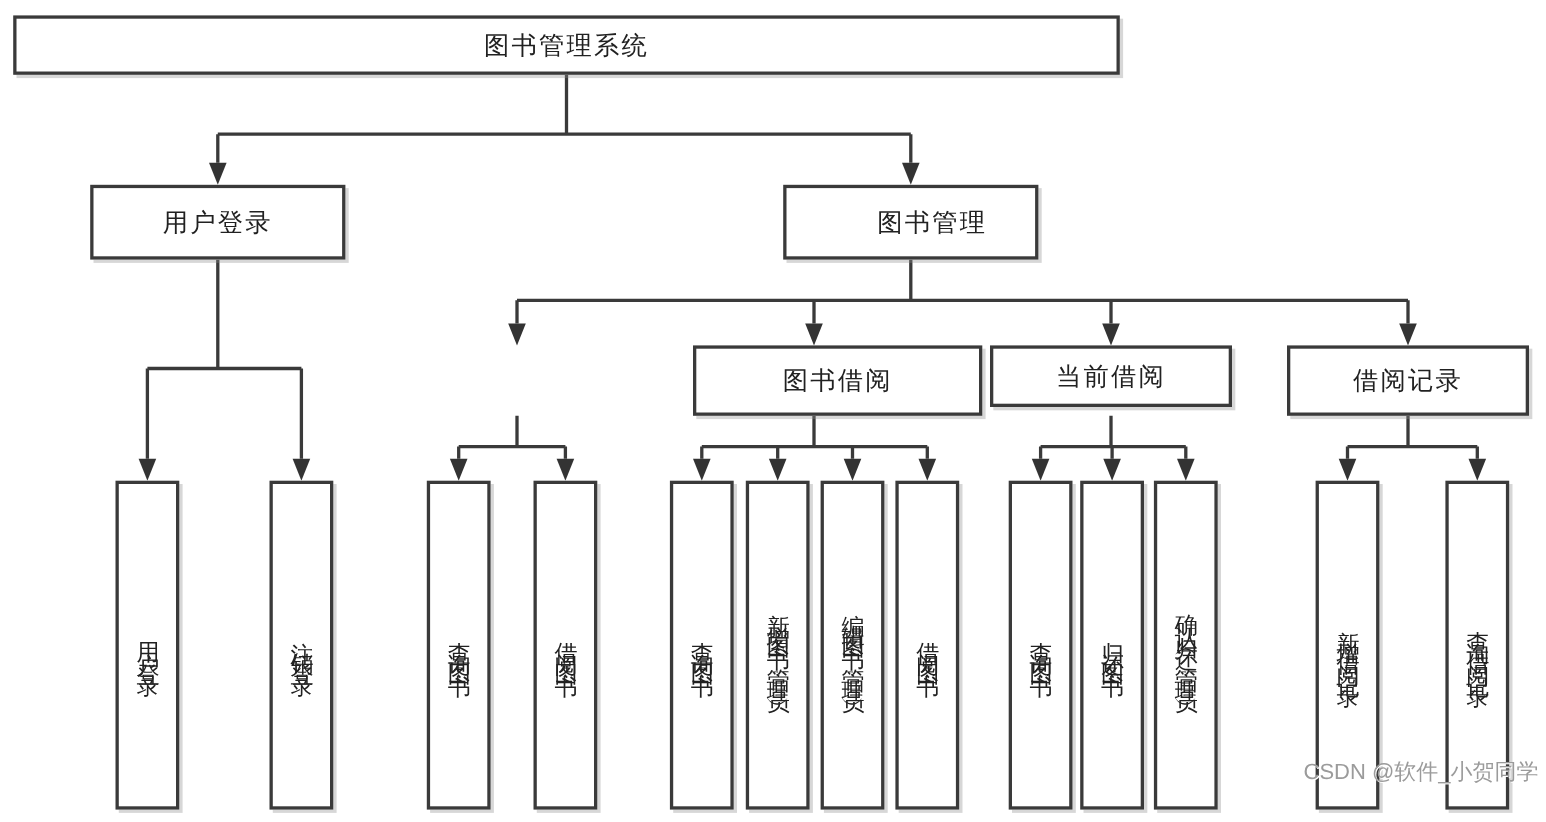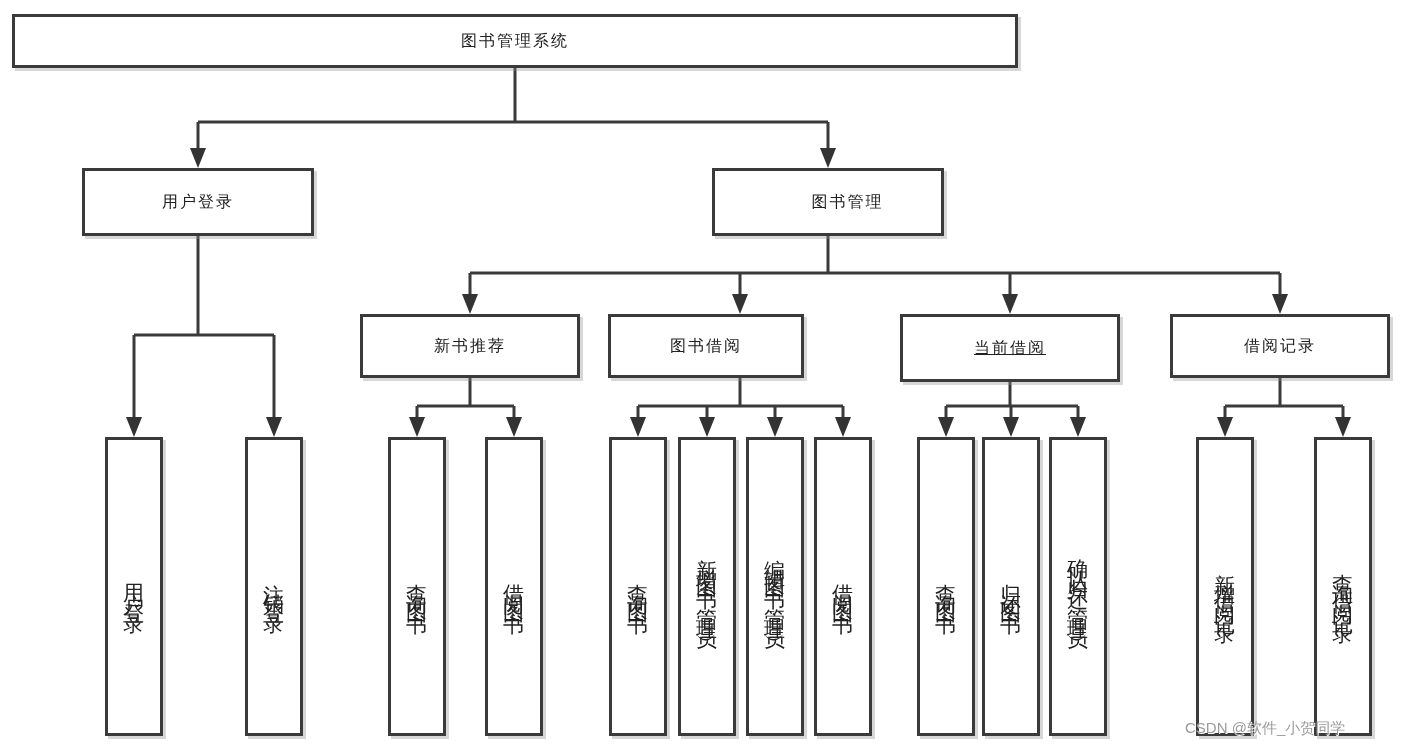--- a/index.html
+++ b/index.html
@@ -21,37 +21,37 @@
     box-sizing: border-box;
     background: #ffffff;
     border: 3px solid #3a3a3a;
     box-shadow: 3px 3px 0 rgba(140,140,140,0.35);
     display: flex;
     align-items: center;
     justify-content: center;
     color: #212121;
   }
   .hbox span {
-    font-size: 16px;
+    font-size: 23px;
     letter-spacing: 2px;
     white-space: nowrap;
   }
   .vbox span {
     writing-mode: vertical-rl;
     text-orientation: mixed;
     font-size: 21px;
     letter-spacing: 10px;
     line-height: 1;
     white-space: nowrap;
   }
   .watermark {
     position: absolute;
     left: 1185px;
-    top: 719px;
-    font-size: 15px;
+    top: 688px;
+    font-size: 20px;
     color: #9b9b9b;
     text-shadow: 1px 1px 0 #ffffff;
     white-space: nowrap;
   }
 </style>
 </head>
 <body>
 
 <div class="canvas">
 
@@ -88,27 +88,24 @@
     <span>图书管理系统</span>
   </div>
 
   <div class="box hbox" style="left:82px; top:168px; width:232px; height:68px;">
     <span>用户登录</span>
   </div>
   <div class="box hbox" style="left:712px; top:168px; width:232px; height:68px;padding-left:39px;">
     <span>图书管理</span>
   </div>
 
-  <div class="box hbox" style="left:360px; top:314px; width:220px; height:64px;">
-    <span>新书推荐</span>
-  </div>
-  <div class="box hbox" style="left:608px; top:314px; width:196px; height:64px;">
+  <div class="box hbox" style="left:630px; top:314px; width:263px; height:64px;">
     <span>图书借阅</span>
   </div>
-  <div class="box hbox" style="left:900px; top:314px; width:220px; height:68px;text-decoration:underline;">
+  <div class="box hbox" style="left:900px; top:314px; width:220px; height:56px;">
     <span>当前借阅</span>
   </div>
   <div class="box hbox" style="left:1170px; top:314px; width:220px; height:64px;font-family:Liberation Serif, serif;">
     <span>借阅记录</span>
   </div>
 
   <div class="box vbox" style="left:105px; top:437px; width:58px; height:299px;">
     <span>用户登录</span>
   </div>
   <div class="box vbox" style="left:245px; top:437px; width:58px; height:299px;">

